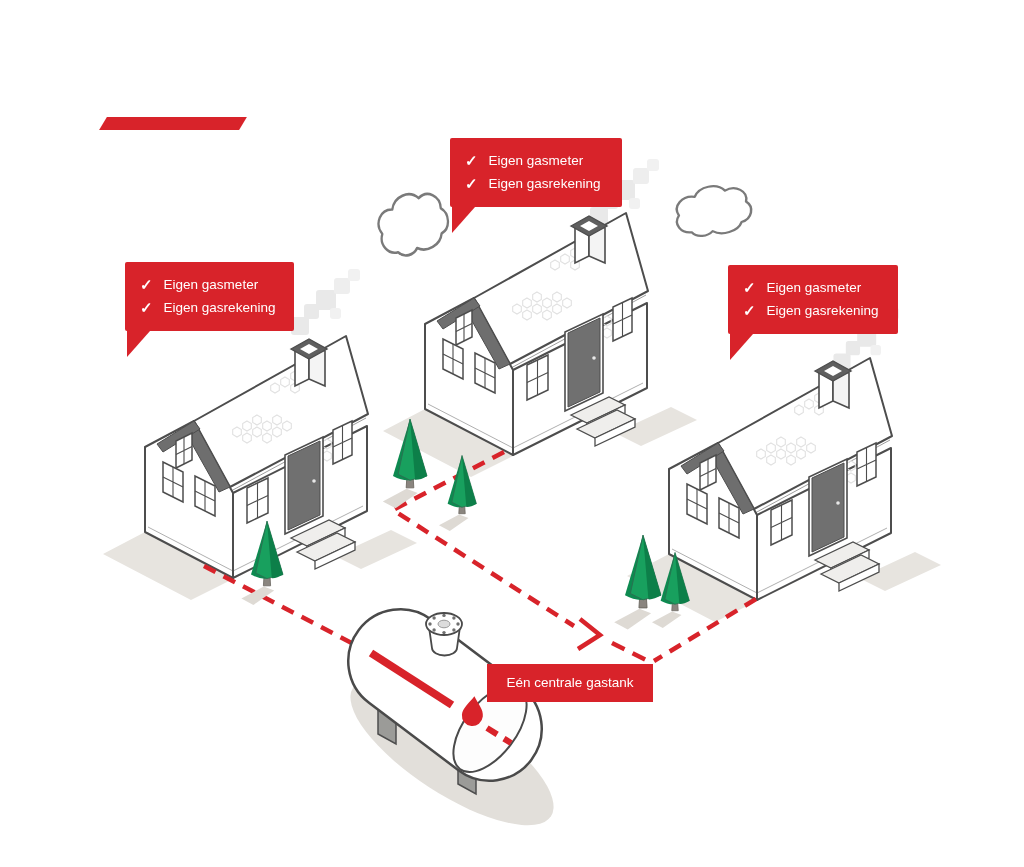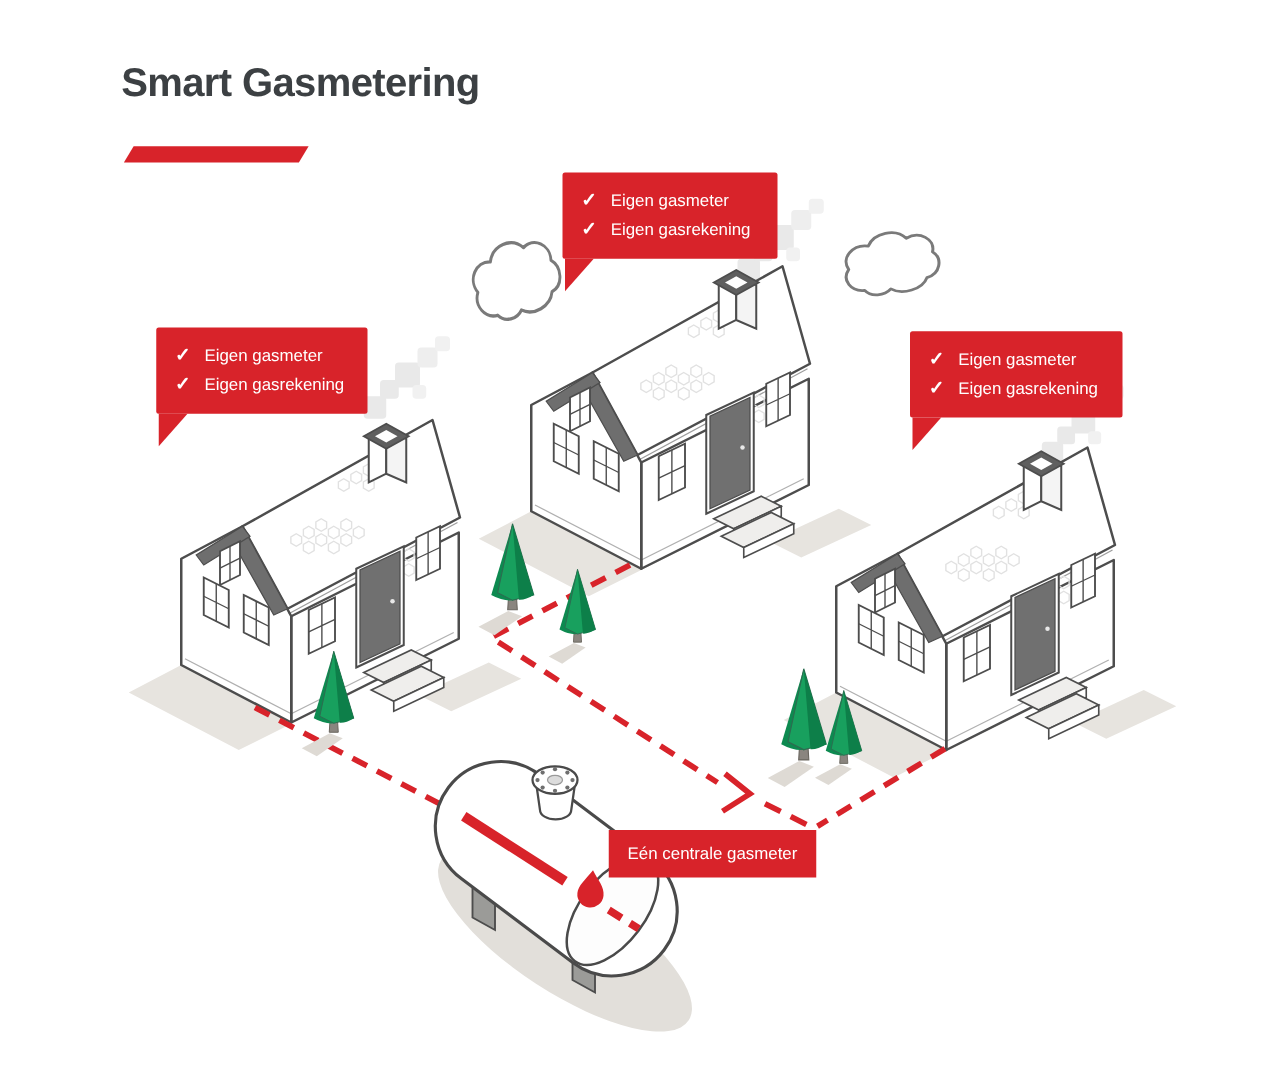--- a/index.html
+++ b/index.html
@@ -184,21 +184,20 @@
       <path d="M 487,728 L 511,743" stroke="#d8232a" stroke-width="6" stroke-dasharray="12 8" fill="none"></path>
     </g>
 
     <use href="#tree" transform="translate(267,585) scale(0.8)"></use>
     <use href="#tree" transform="translate(410,487) scale(0.85)"></use>
     <use href="#tree" transform="translate(462,513) scale(0.72)"></use>
     <use href="#tree" transform="translate(643,607) scale(0.9)"></use>
     <use href="#tree" transform="translate(675,610) scale(0.72)"></use>
   </svg>
 
-  <h1 class="page-title">Smart Gasmetering</h1>
   <div class="accent-bar"></div>
 
   <div class="bubble" style="left:450px;top:138px;width:143px;">
     <div class="row">
       <span class="chk">✓</span>
       <span>Eigen gasmeter</span>
     </div>
     <div class="row">
       <span class="chk">✓</span>
       <span>Eigen gasrekening</span>
@@ -223,15 +222,15 @@
       <span class="chk">✓</span>
       <span>Eigen gasmeter</span>
     </div>
     <div class="row">
       <span class="chk">✓</span>
       <span>Eigen gasrekening</span>
     </div>
     <div class="tail"></div>
   </div>
 
-  <div class="tank-label">Eén centrale gasmeter</div>
+  <div class="tank-label">Eén centrale gastank</div>
 
 </div>
 
 </body></html>

